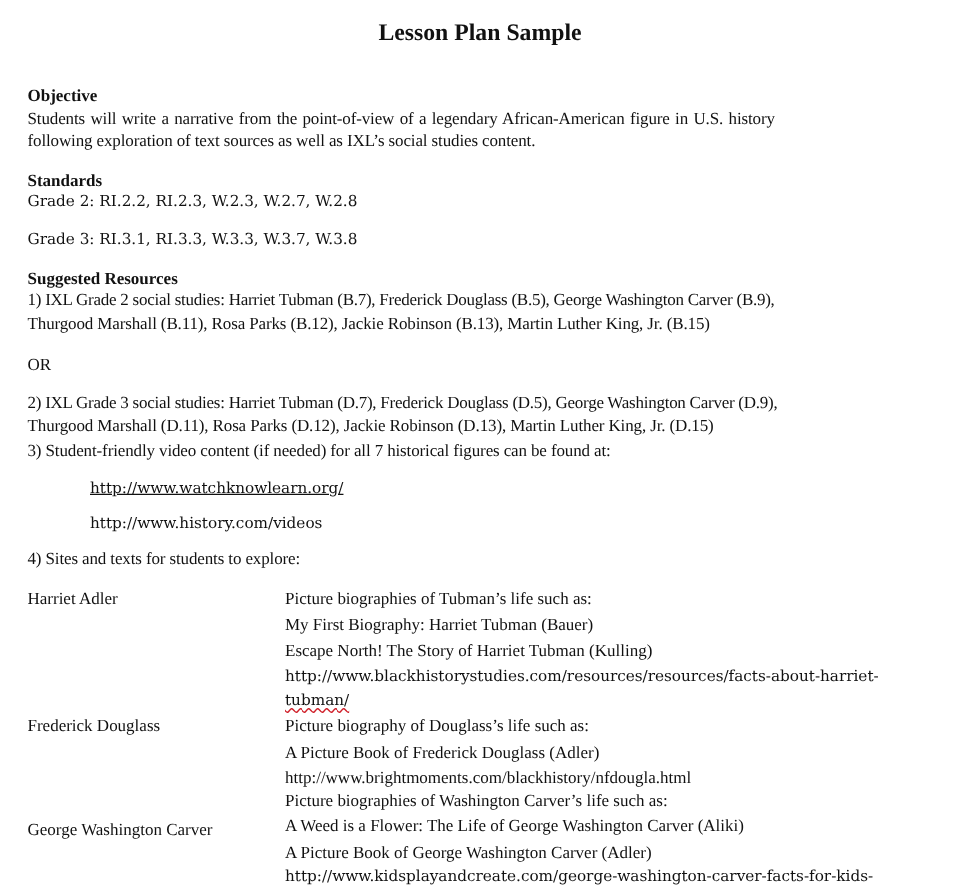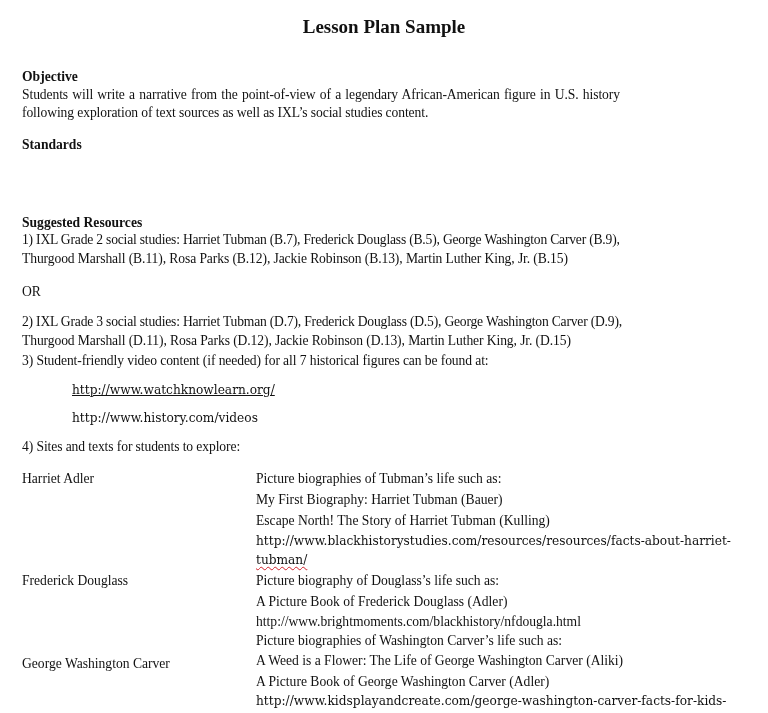--- a/index.html
+++ b/index.html
@@ -9,36 +9,38 @@
   .title { position: absolute; top: 16px; left: 0; width: 768px; text-align: center;
            font-family: "Liberation Serif", serif; font-weight: bold; font-size: 19px; letter-spacing: 0px; }
   .line { position: absolute; left: 22px; white-space: nowrap; font-family: "Liberation Serif", serif;
           font-size: 13.6px; line-height: 18px; }
   .narrow { font-family: "Liberation Serif", serif; font-size: 13.6px; letter-spacing: -0.1px; }
   .head { font-weight: bold; font-size: 13.6px; }
   .std { font-family: "DejaVu Serif", serif; font-size: 12.2px; }
   .url { font-family: "DejaVu Serif", serif; font-size: 12.2px; left: 72px; }
   .u { text-decoration: underline; }
   .col1 { position: absolute; left: 22px; white-space: nowrap; font-family: "Liberation Serif", serif; font-size: 13.6px; }
-  .col2 { position: absolute; left: 228px; white-space: nowrap; font-family: "Liberation Serif", serif; font-size: 13.6px; margin-left: 28px; }
+  .col2 { position: absolute; left: 228px; white-space: nowrap; font-family: "Liberation Serif", serif; font-size: 13.6px; }
   .col2.mono { font-family: "DejaVu Serif", serif; font-size: 12.2px; }
   .squig { text-decoration: underline wavy #d0202a; text-decoration-thickness: 1px; text-underline-offset: 2px; }
 </style>
 </head>
 <body>
 
 <div class="page">
 
   <div class="title">Lesson Plan Sample</div>
 
   <div class="line head" style="top:68px">Objective</div>
   <div class="line narrow" style="top:104px">following exploration of text sources as well as IXL’s social studies content.</div>
   <div class="line narrow" style="top:86px; word-spacing:1px;">Students will write a narrative from the point-of-view of a legendary African-American figure in U.S. history</div>
 
   <div class="line head" style="top:136px">Standards</div>
+  <div class="line std" style="top:152px">Grade 2: RI.2.2, RI.2.3, W.2.3, W.2.7, W.2.8</div>
+  <div class="line std" style="top:182px">Grade 3: RI.3.1, RI.3.3, W.3.3, W.3.7, W.3.8</div>
 
   <div class="line head" style="top:214px">Suggested Resources</div>
   <div class="line narrow" style="top:231px; letter-spacing:-0.2px;">1) IXL Grade 2 social studies: Harriet Tubman (B.7), Frederick Douglass (B.5), George Washington Carver (B.9),</div>
   <div class="line narrow" style="top:250px">Thurgood Marshall (B.11), Rosa Parks (B.12), Jackie Robinson (B.13), Martin Luther King, Jr. (B.15)</div>
   <div class="line narrow" style="top:283px">OR</div>
   <div class="line narrow" style="top:313px; letter-spacing:-0.2px;">2) IXL Grade 3 social studies: Harriet Tubman (D.7), Frederick Douglass (D.5), George Washington Carver (D.9),</div>
   <div class="line narrow" style="top:332px">Thurgood Marshall (D.11), Rosa Parks (D.12), Jackie Robinson (D.13), Martin Luther King, Jr. (D.15)</div>
   <div class="line narrow" style="top:352px">3) Student-friendly video content (if needed) for all 7 historical figures can be found at:</div>
   <div class="line url" style="top:409px">http://www.history.com/videos</div>
   <div class="line url u" style="top:381px">http://www.watchknowlearn.org/</div>

